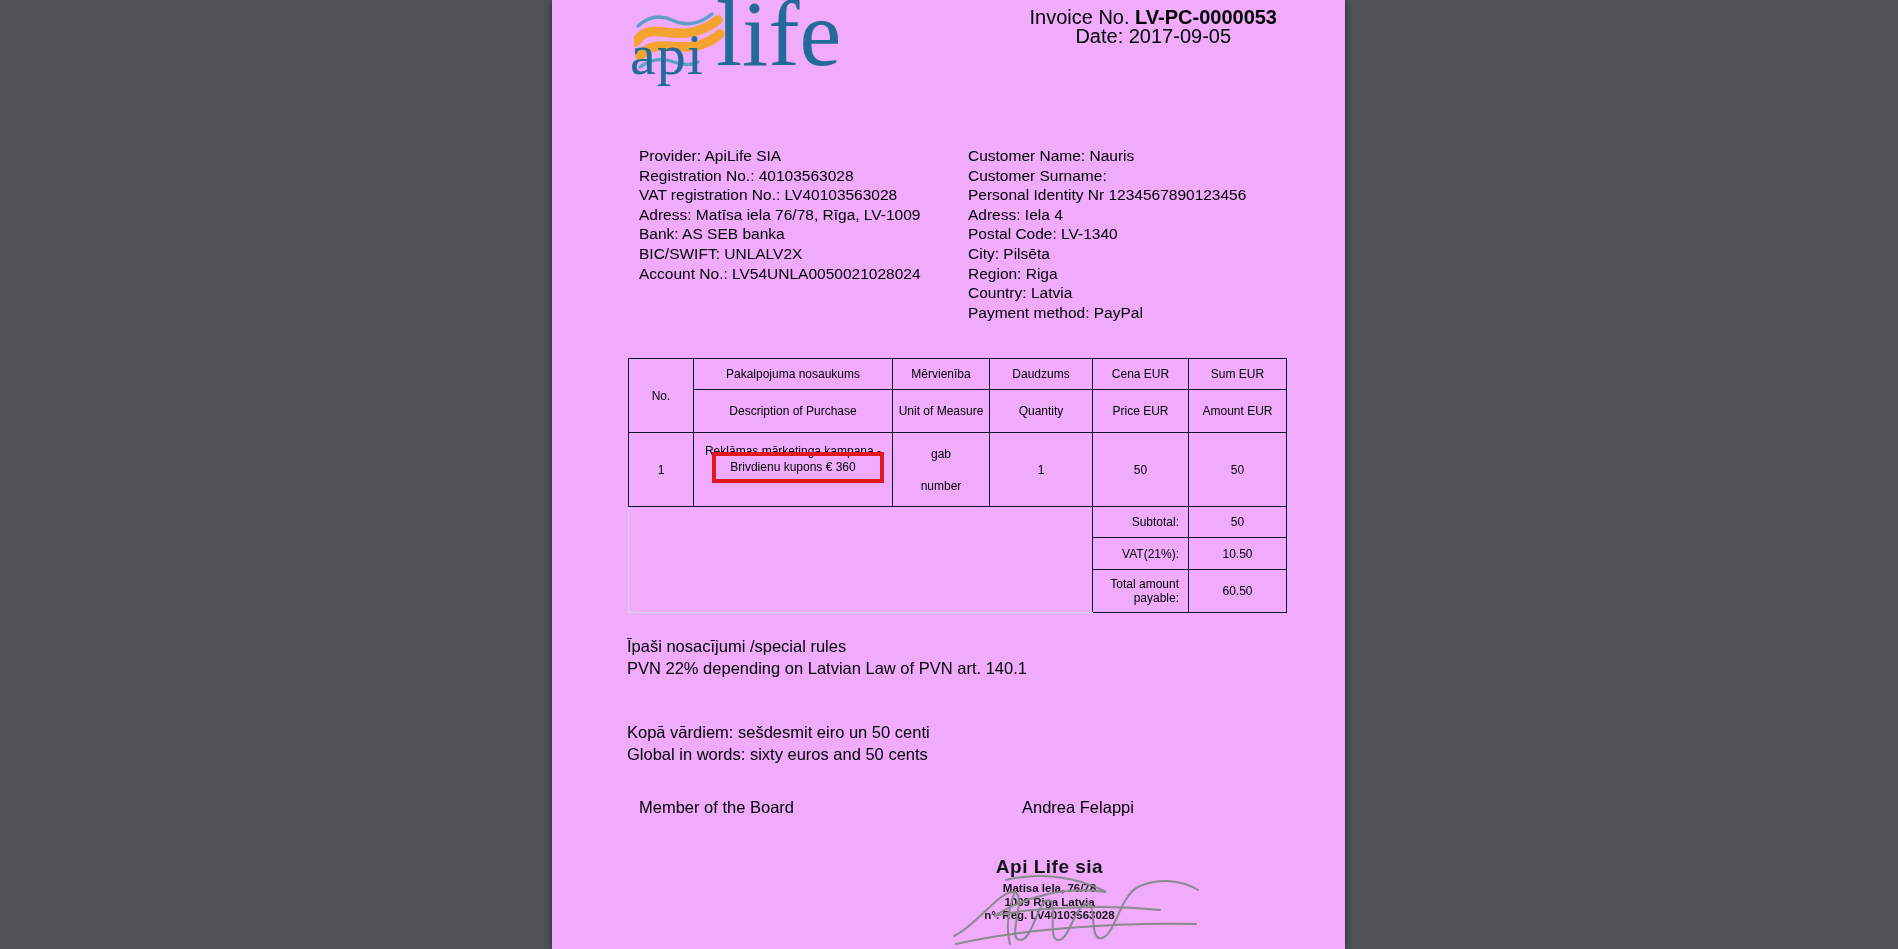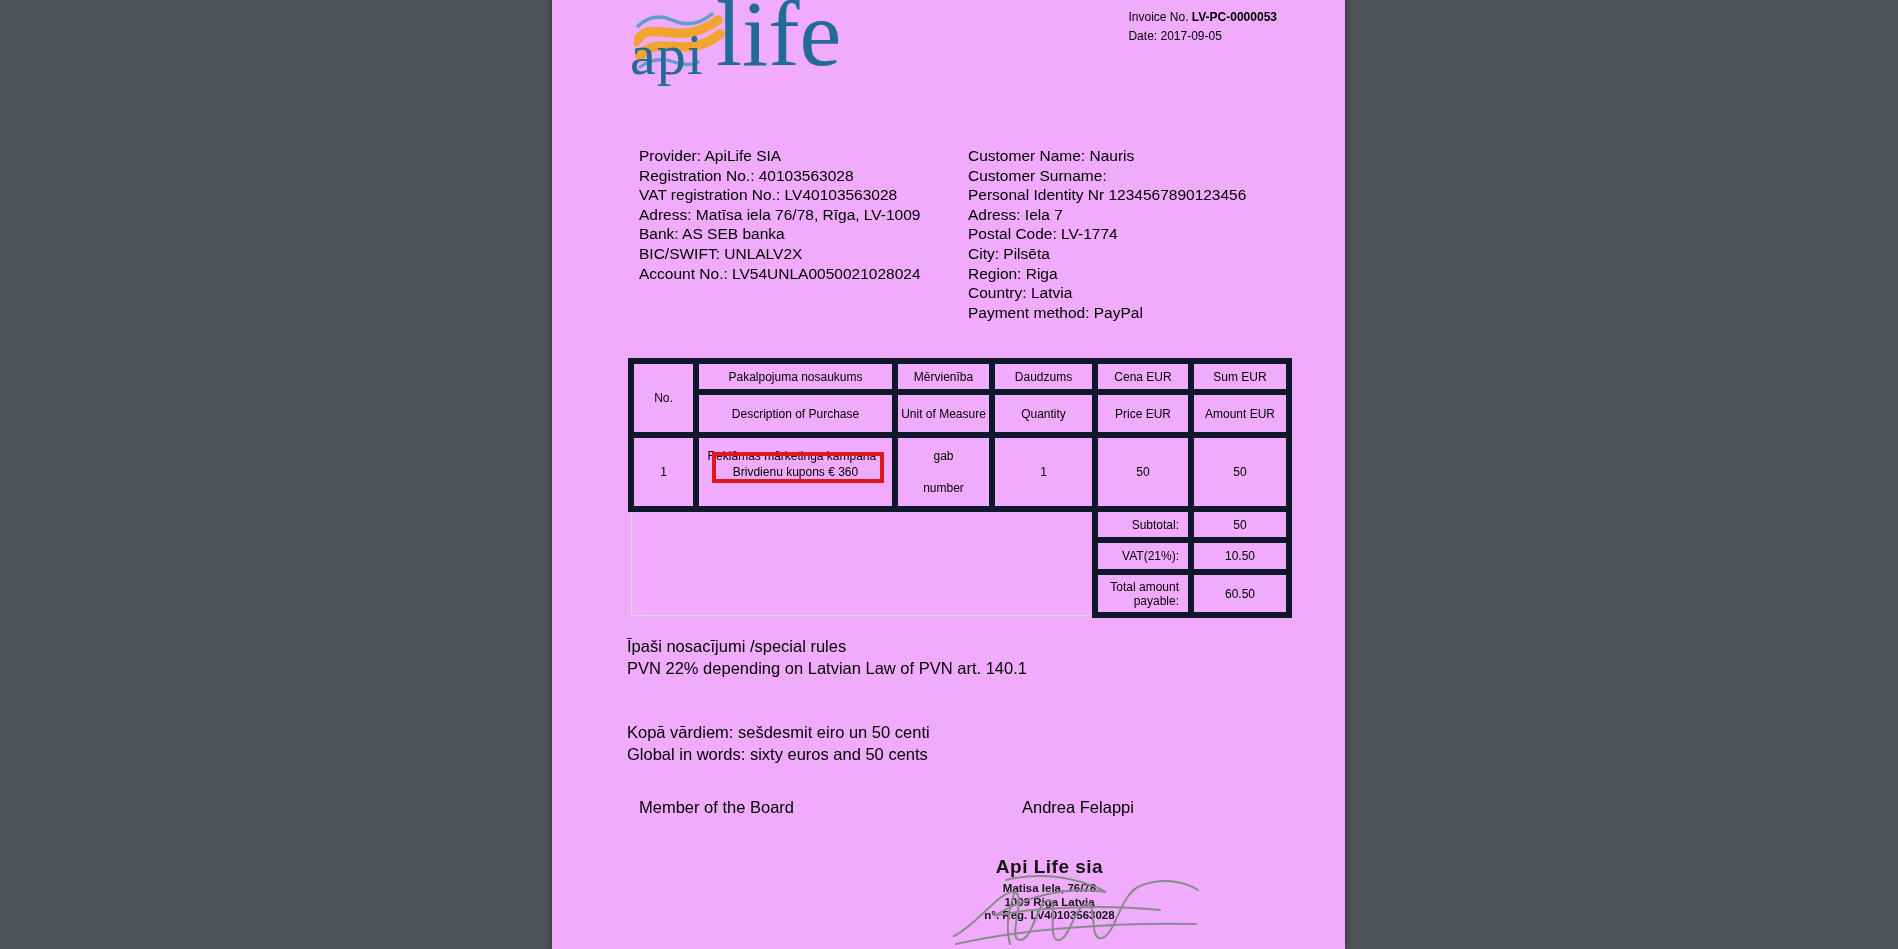--- a/index.html
+++ b/index.html
@@ -19,31 +19,31 @@
     font-family:"Liberation Serif", serif; font-size:58px; line-height:1;
     color:#226b98; letter-spacing:1px;
   }
   .logo-life {
     position:absolute; left:86px; top:-14px;
     font-family:"Liberation Serif", serif; font-size:94px; line-height:1;
     color:#226b98; letter-spacing:0px;
   }
 
   
-  .inv-meta { position:absolute; right:68px; top:8px; text-align:left; font-size:12px; line-height:19px; }
+  .inv-meta { position:absolute; right:68px; top:8px; text-align:center; font-size:20px; line-height:19px; }
   .inv-meta .b { font-weight:bold; }
 
   
   .provider { position:absolute; left:87px; top:146px; font-size:15.5px; line-height:19.6px; }
   .customer { position:absolute; left:416px; top:146px; font-size:15.5px; line-height:19.6px; }
   .bold { font-weight:normal; }
 
   
   .items { position:absolute; left:76px; top:358px; border-collapse:collapse; table-layout:fixed; font-size:12px; }
-  .items td, .items th { border:6px solid #0f172a; font-weight:normal; text-align:center; vertical-align:middle; padding:0 3px; }
+  .items td, .items th { border:1px solid #0f172a; font-weight:normal; text-align:center; vertical-align:middle; padding:0 3px; }
   .items .h-lv { height:31px; }
   .items .h-en { height:43px; }
   .items .datarow td { height:74px; }
   .items td.desc { vertical-align:top; padding-top:10px; line-height:16px; }
   .items td.unitcell { }
   .unit-stack { display:flex; flex-direction:column; align-items:center; justify-content:center; gap:18px;text-align:right; }
   .items .t-sub td { height:31px;margin-left:27px; }
   .items .t-vat td { height:32px; }
   .items .t-total td { height:43px; }
   .items td.tlabel { text-align:right; padding-right:9px; line-height:14px; }
@@ -96,22 +96,22 @@
     <div><span>Adress: </span><span>Matīsa iela 76/78, Rīga, LV-1009</span></div>
     <div><span>Bank: </span><span>AS SEB banka</span></div>
     <div><span>BIC/SWIFT: </span><span>UNLALV2X</span></div>
     <div><span>Account No.: </span><span>LV54UNLA0050021028024</span></div>
   </div>
 
   <div class="customer">
     <div>Customer Name: Nauris</div>
     <div>Customer Surname:</div>
     <div>Personal Identity Nr 1234567890123456</div>
-    <div>Adress: Iela 7</div>
-    <div>Postal Code: LV-1774</div>
+    <div>Adress: Iela 4</div>
+    <div>Postal Code: LV-1340</div>
     <div>City: Pilsēta</div>
     <div>Region: Riga</div>
     <div>Country: Latvia</div>
     <div>Payment method: PayPal</div>
   </div>
 
   <table class="items">
     <colgroup>
       <col style="width:65px">
         <col style="width:199px">

